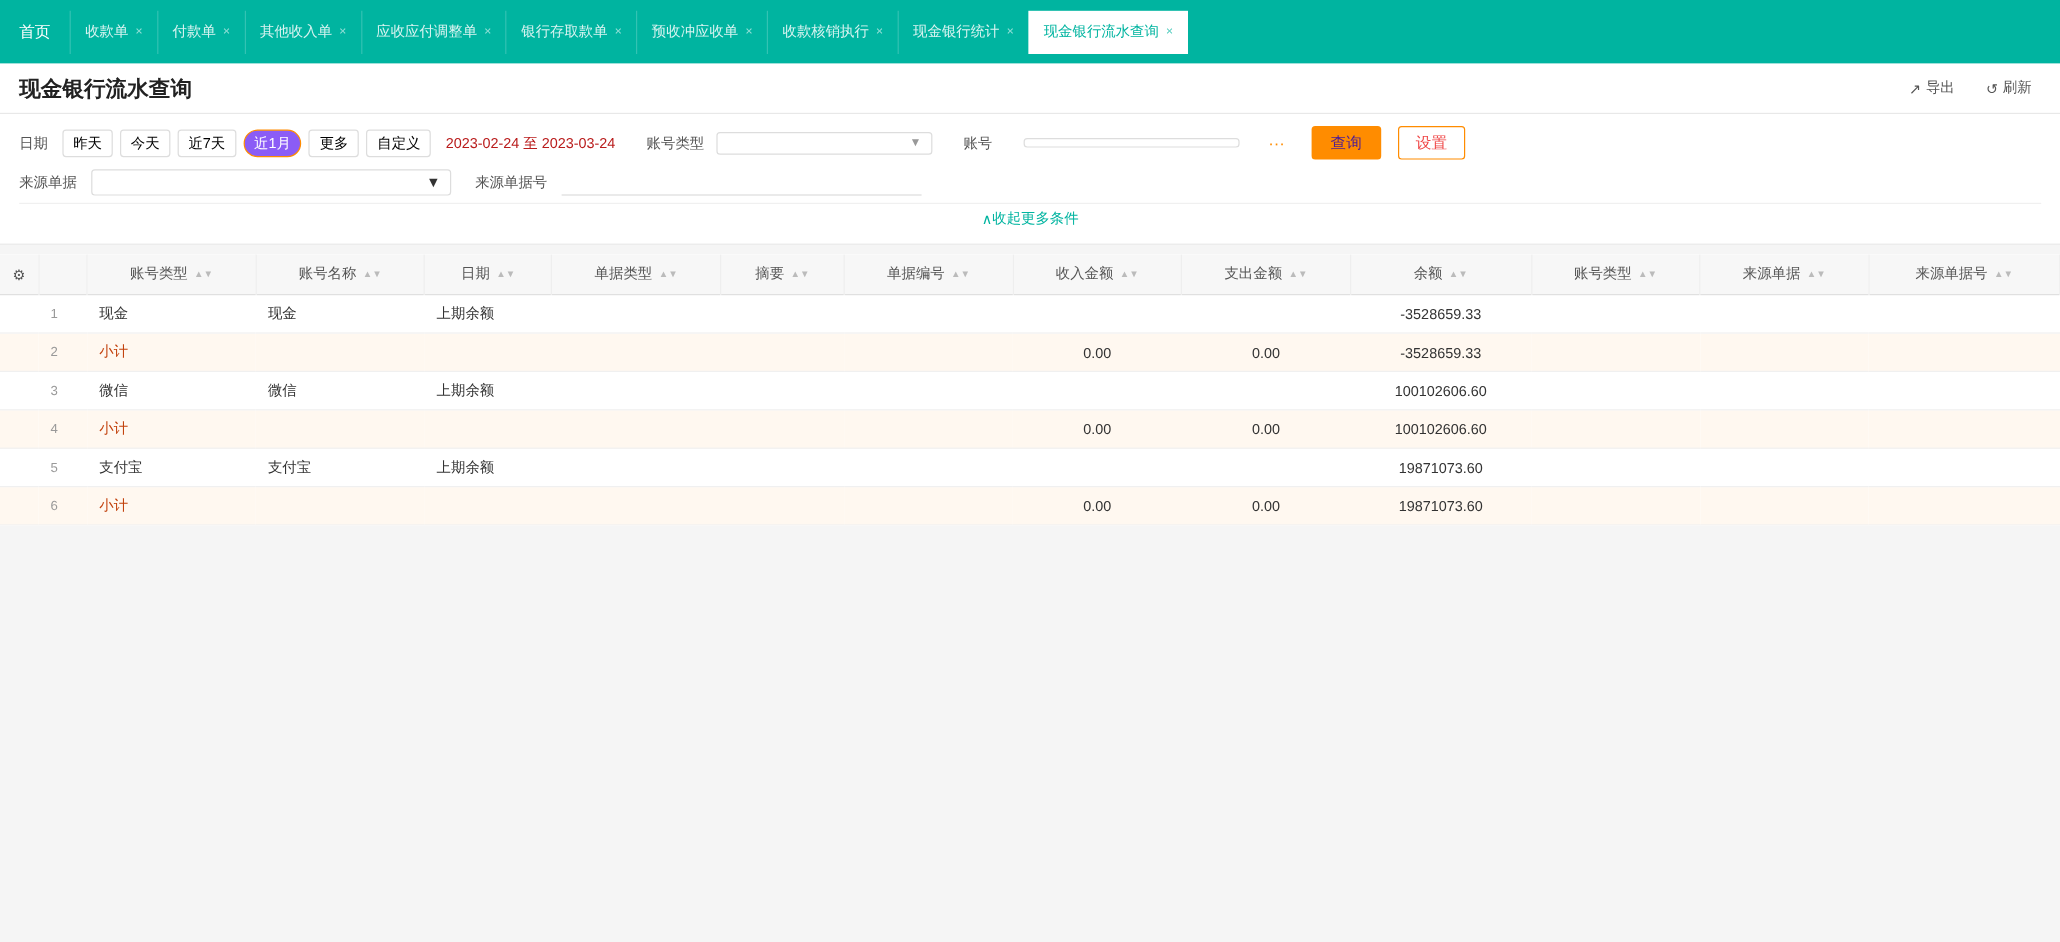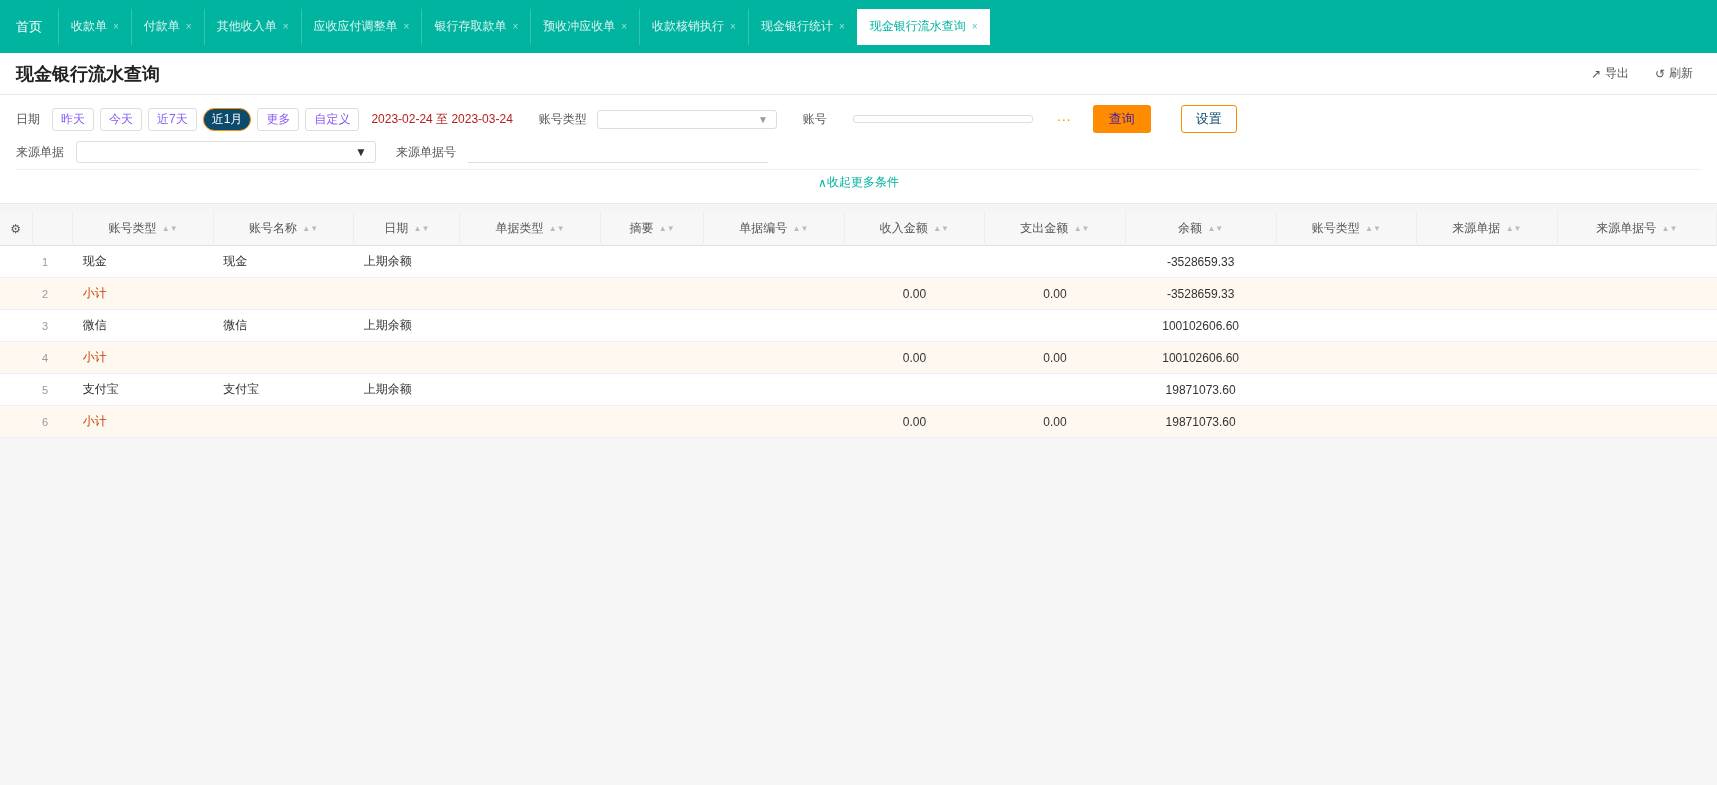--- a/index.html
+++ b/index.html
@@ -100,24 +100,24 @@
       align-items: center;
       gap: 6px;
     }
     .date-btn {
       padding: 2px 8px;
       font-size: 12px;
       border: 1px solid #ddd;
       border-radius: 3px;
       cursor: pointer;
       background: #fff;
-      color: #8b5cf6;
+      color: #000000;
     }
     .date-btn.active {
-      background: #0c4a6e;
+      background: #8b5cf6;
       color: #fff;
       border-color: #ff8c00;
       border-radius: 12px;
     }
     .date-range {
       font-size: 12px;
       color: #b91c1c;
       margin-left: 6px;
     }
     .filter-select {
@@ -169,27 +169,27 @@
       color: #4c1d95;
       border: none;
       border-radius: 3px;
       padding: 5px 16px;
       cursor: pointer;
       font-size: 13px;
       margin-left: 16px;
     }
     .btn-settings {
       background: #fff;
-      color: #0c4a6e;
+      color: #ef4444;
       border: 1px solid #ff8c00;
       border-radius: 3px;
       padding: 4px 14px;
       cursor: pointer;
       font-size: 13px;
-      margin-left: 24px;
+      margin-left: 8px;
     }
 
     .filter-row2 {
       display: flex;
       align-items: center;
       gap: 20px;
       margin-top: 2px;
     }
     .source-doc-filter {
       display: flex;

